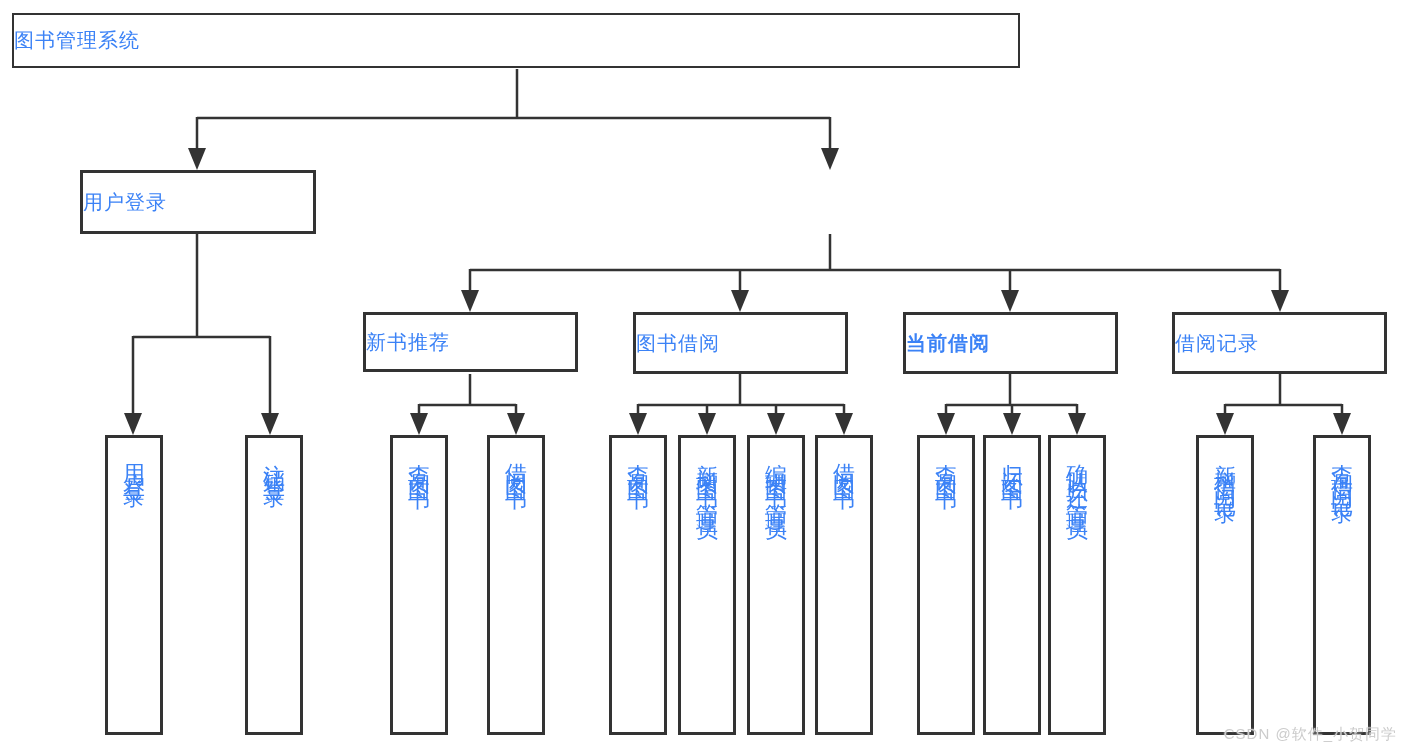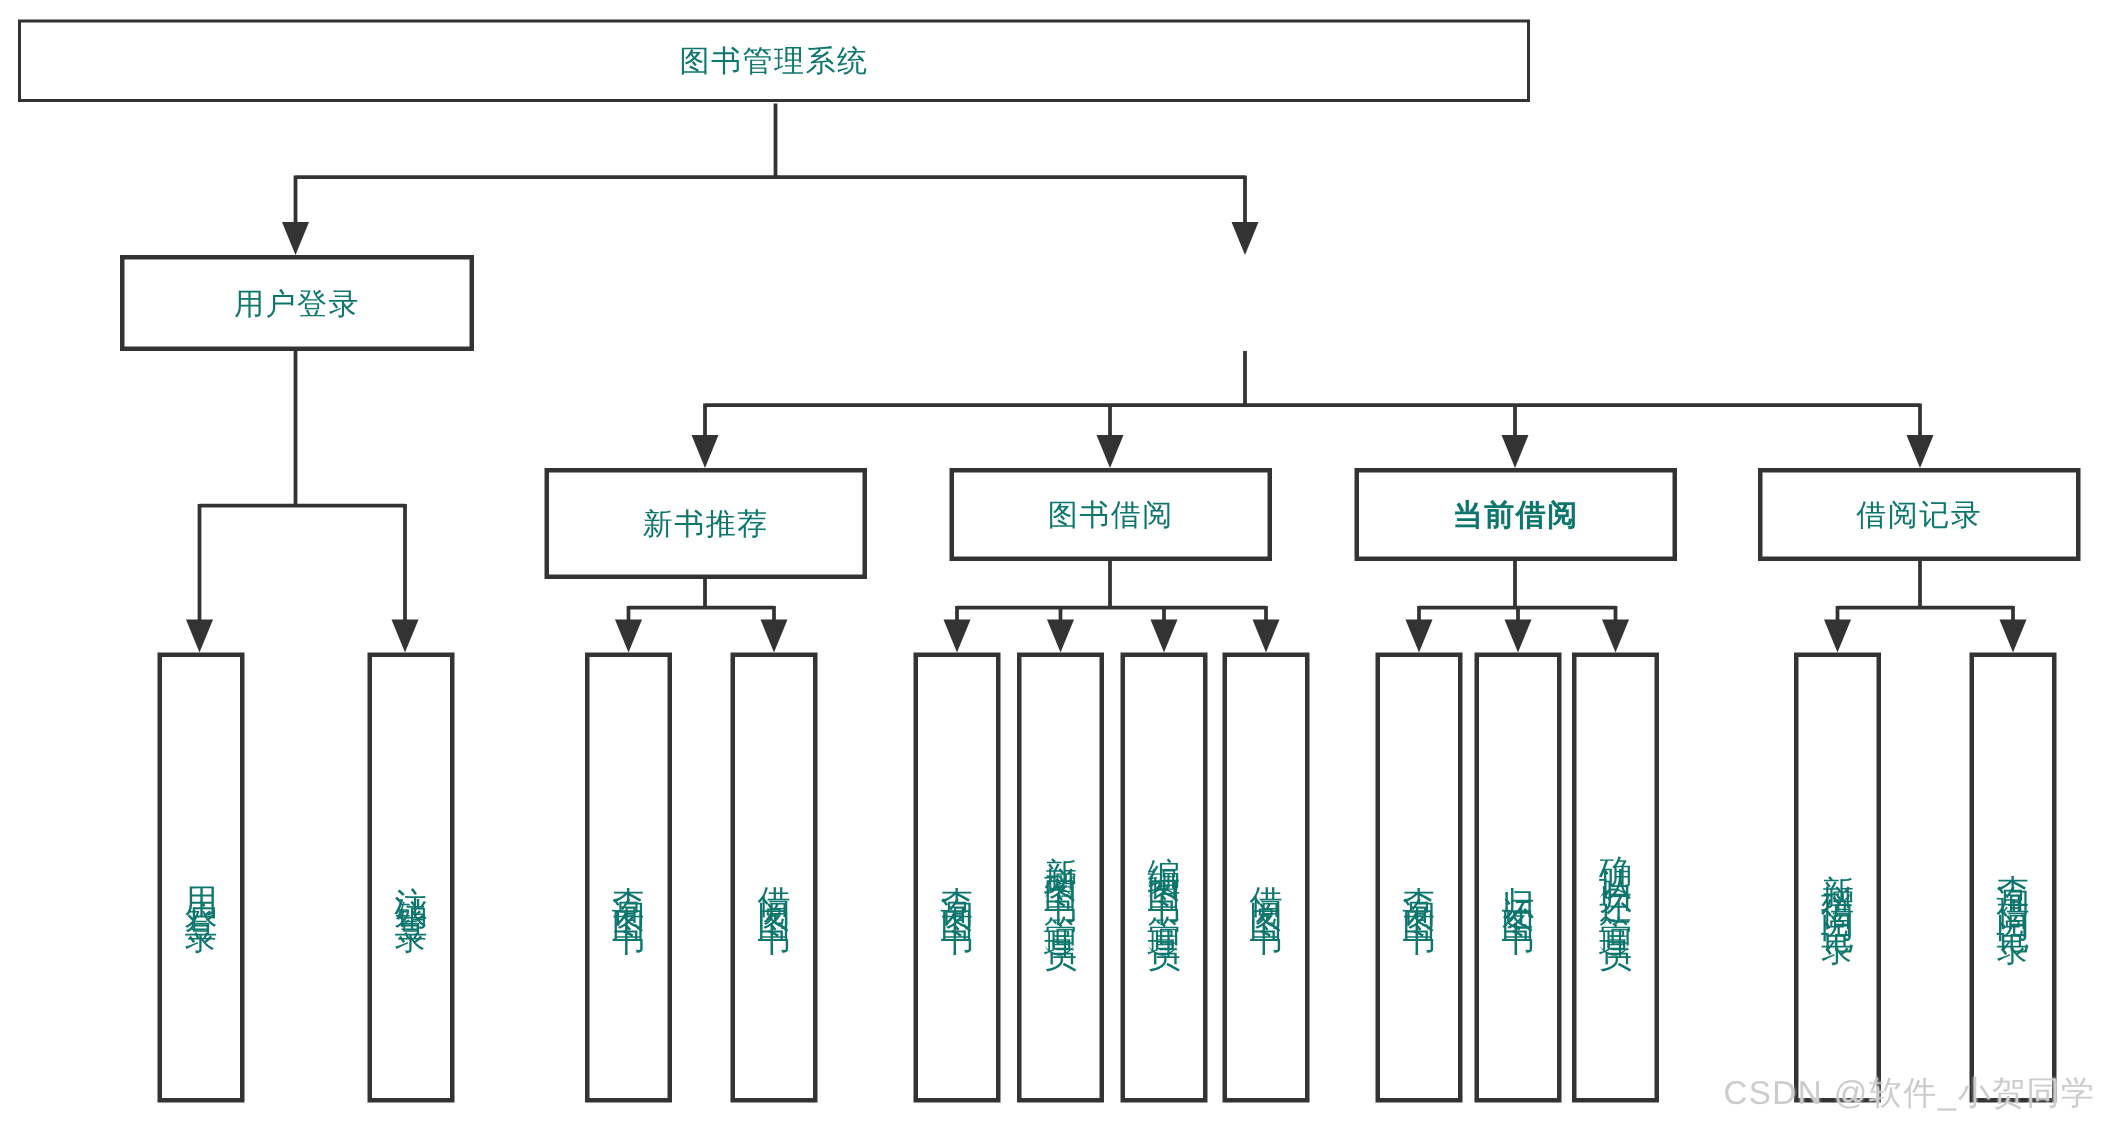--- a/index.html
+++ b/index.html
@@ -4,33 +4,33 @@
 <style>
   * { margin:0; padding:0; box-sizing:border-box; }
   html,body { background:#ffffff; }
   body { font-family:"Liberation Sans","DejaVu Sans",sans-serif; color:#3a3a3a; }
   .canvas {
     position:relative; width:1405px; height:747px; background:#ffffff; overflow:hidden;
   }
   .wires { position:absolute; left:0; top:0; width:1405px; height:747px; }
   .node {
     position:absolute; background:#ffffff; border:3px solid #333333;
-    display:flex; align-items:center; justify-content:center;
-    color:#0f766e;
+    display:flex; align-items:center; justify-content:flex-start;
+    color:#3b82f6;
   }
   .root-node  { border-width:2px; font-size:20px; letter-spacing:1px; }
   .h-node     { font-size:20px; letter-spacing:1px; }
   .v-node {
     writing-mode:vertical-rl; text-orientation:mixed;
     font-size:22px; line-height:1; letter-spacing:8px;
     padding-top:8px;
   }
   .watermark {
     position:absolute; right:8px; bottom:3px;
-    font-size:22px; letter-spacing:1px; color:#cccccc;
+    font-size:15px; letter-spacing:1px; color:#cccccc;
     text-shadow:0 0 2px #ffffff; z-index:5; white-space:nowrap;
   }
 </style>
 </head>
 <body>
 
 <div class="canvas">
 
   <svg class="wires" viewBox="0 0 1405 747" xmlns="http://www.w3.org/2000/svg">
     <g stroke="#333333" stroke-width="2.5" fill="none">
@@ -84,21 +84,21 @@
   </svg>
 
   <div class="node root-node" style="left:12px; top:13px; width:1008px; height:55px;">
     <span>图书管理系统</span>
   </div>
 
   <div class="node h-node" style="left:80px; top:170px; width:236px; height:64px;">
     <span>用户登录</span>
   </div>
 
-  <div class="node h-node" style="left:363px; top:312px; width:215px; height:74px;">
+  <div class="node h-node" style="left:363px; top:312px; width:215px; height:60px;">
     <span>新书推荐</span>
   </div>
   <div class="node h-node" style="left:633px; top:312px; width:215px; height:62px;">
     <span>图书借阅</span>
   </div>
   <div class="node h-node" style="left:903px; top:312px; width:215px; height:62px;font-weight:bold;">
     <span>当前借阅</span>
   </div>
   <div class="node h-node" style="left:1172px; top:312px; width:215px; height:62px;">
     <span>借阅记录</span>

